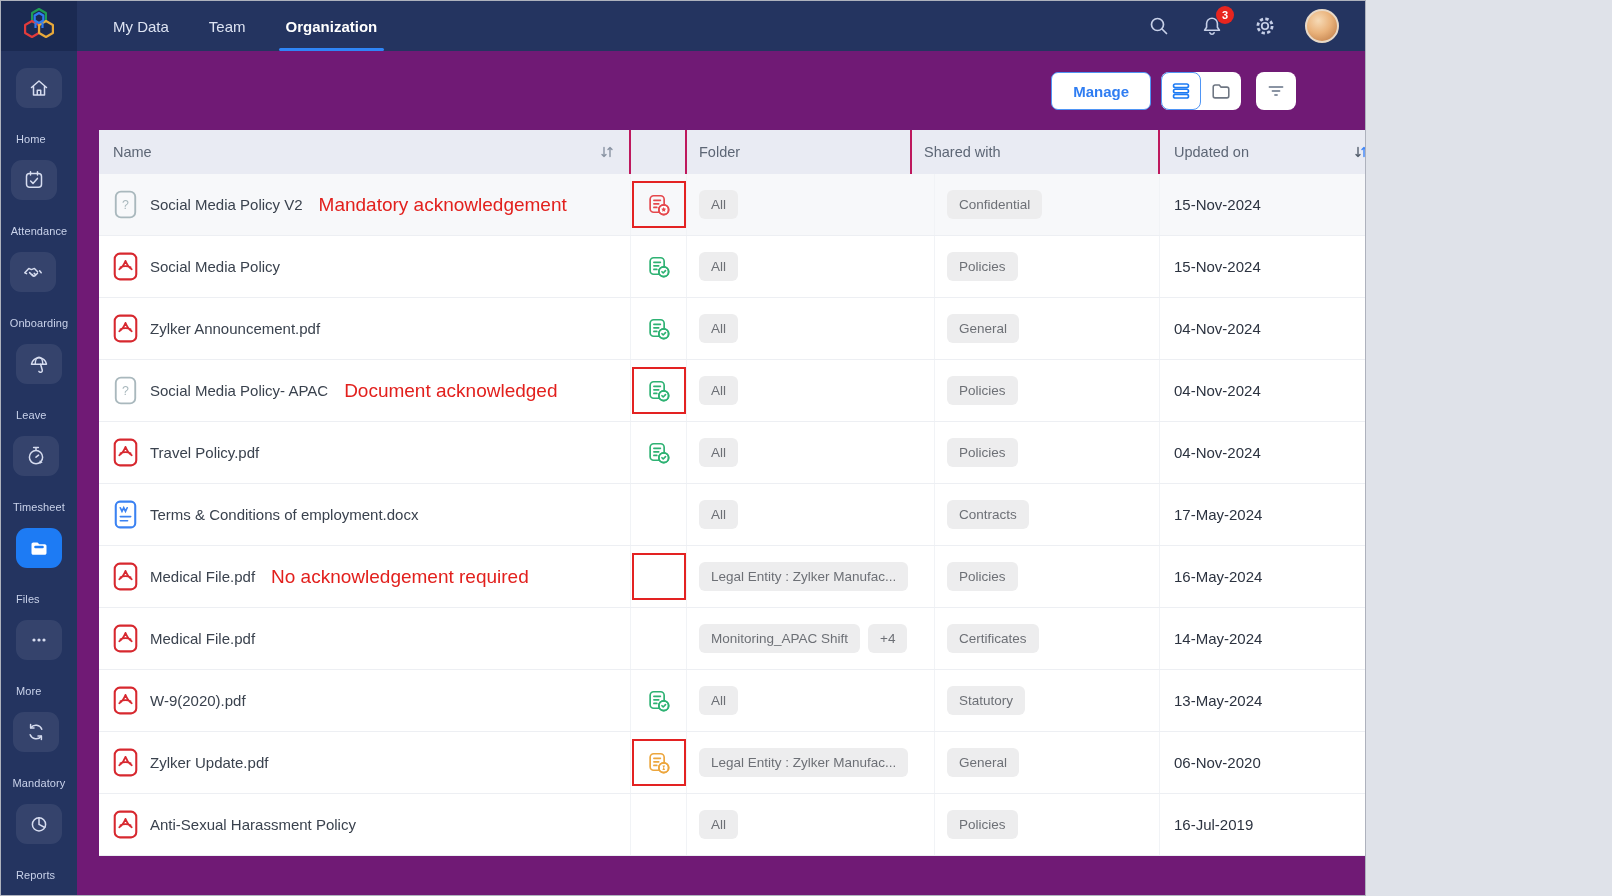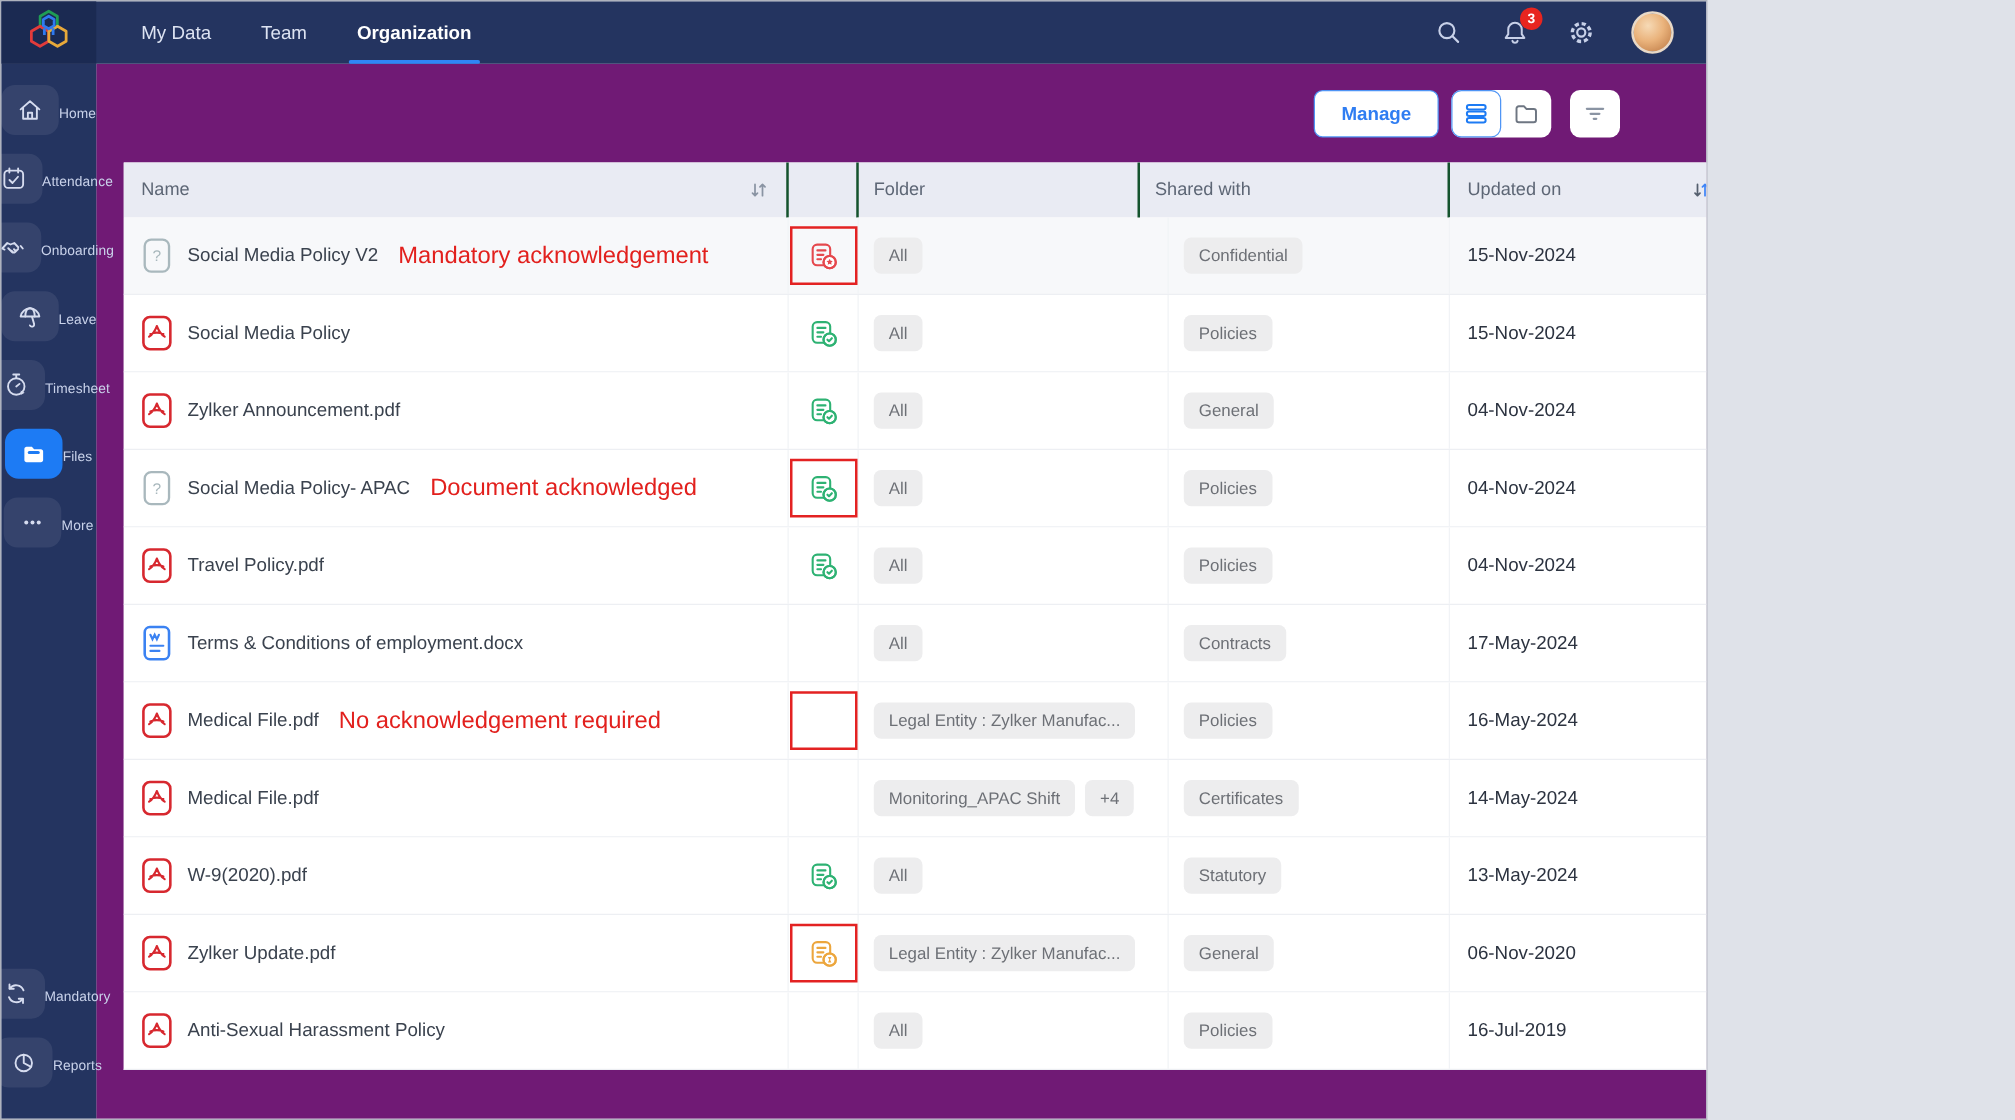--- a/index.html
+++ b/index.html
@@ -14,39 +14,39 @@
   .nav-tab { position:relative; display:flex; align-items:center; padding:0 20px; color:#dde3f2; font-size:15px; cursor:pointer; }
   .nav-tab.active { color:#ffffff; font-weight:bold; }
   .nav-tab.active::after { content:""; position:absolute; left:13px; right:13px; bottom:0; height:3px; background:#2f86f7; border-radius:2px; }
   .nav-right { margin-left:auto; display:flex; align-items:center; gap:27px; padding-right:26px; }
   .nav-icon-btn { position:relative; width:26px; height:26px; display:flex; align-items:center; justify-content:center; cursor:pointer; }
   .badge { position:absolute; top:-7px; right:-9px; min-width:18px; height:18px; border-radius:9px; background:#e8251f; color:#fff; font-size:11px; display:flex; align-items:center; justify-content:center; padding:0 4px; font-weight:bold; }
   .avatar { width:34px; height:34px; border-radius:50%; border:2px solid #e8d9c8; background:radial-gradient(circle at 38% 32%, #f6dab6 0%, #eab37c 45%, #b9743f 100%); cursor:pointer; }
 
   
   .sidebar { position:absolute; left:0; top:50px; bottom:0; width:76px; background:#243460; display:flex; flex-direction:column; align-items:center; padding:17px 0 10px; z-index:2; }
-  .side-item { display:flex; flex-direction:row; align-items:center; margin-bottom:15px; cursor:pointer; }
+  .side-item { display:flex; flex-direction:column; align-items:flex-start; margin-bottom:15px; cursor:pointer;gap:20px; }
   .side-tile { width:46px; height:40px; border-radius:11px; background:rgba(255,255,255,.08); display:flex; align-items:center; justify-content:center; }
   .side-item.active .side-tile { background:#1d7bf4; }
   .side-label { margin-top:5px; font-size:11px; color:#c9d2ea; letter-spacing:.1px; }
   .side-spacer { flex:1; }
 
   
   .main { position:absolute; left:76px; top:50px; right:0; bottom:0; padding:20px 69px 12px 22px; background:#701a75; }
   .toolbar { display:flex; justify-content:flex-end; align-items:center; gap:10px; height:40px; margin-bottom:19px; }
   .manage-btn { height:38px; padding:0 21px; border:1px solid #4f95f5; border-radius:7px; background:#fff; color:#2f7df2; font-size:15px; font-weight:bold; cursor:pointer; font-family:inherit; }
   .view-toggle { display:flex; background:#fff; border-radius:8px; }
   .view-btn { width:40px; height:38px; display:flex; align-items:center; justify-content:center; border-radius:8px; cursor:pointer; border:1px solid transparent; }
   .view-btn.active { border:1px solid #4f95f5; }
   .filter-btn { width:40px; height:38px; background:#fff; border-radius:8px; display:flex; align-items:center; justify-content:center; margin-left:5px; cursor:pointer; }
 
   
   .ftable { background:#fff; width:1445px; }
   .thead { display:flex; height:44px; background:#e9ebf3; }
-  .th { display:flex; align-items:center; font-size:14.5px; color:#5d6675; padding:0 14px; border-right:2px solid #14532d; }
+  .th { display:flex; align-items:center; font-size:14.5px; color:#5d6675; padding:0 14px; border-right:2px solid #be185d; }
   .th:last-child { border-right:none; }
   .th .sort { margin-left:auto; display:flex; align-items:center; cursor:pointer; }
   .tr { display:flex; height:62px; background:#fff; border-bottom:1px solid #edeff3; }
   .tr.highlight { background:#f7f8fa; }
   .td { display:flex; align-items:center; border-right:1px solid #f1f3f6; }
   .td:last-child { border-right:none; }
   .c-name   { width:532px; padding-left:14px; }
   .c-ack    { width:56px;  justify-content:center; }
   .c-shared { width:248px; padding-left:12px; gap:8px; }
   .c-folder { width:225px; padding-left:12px; }

